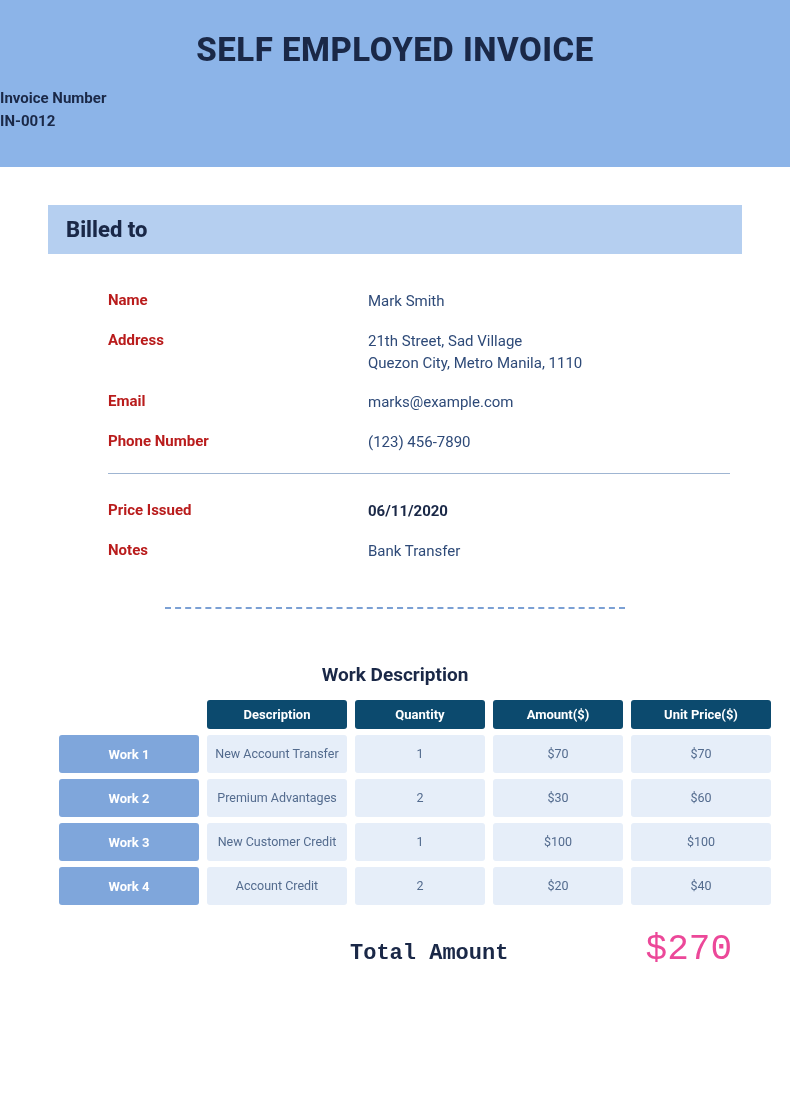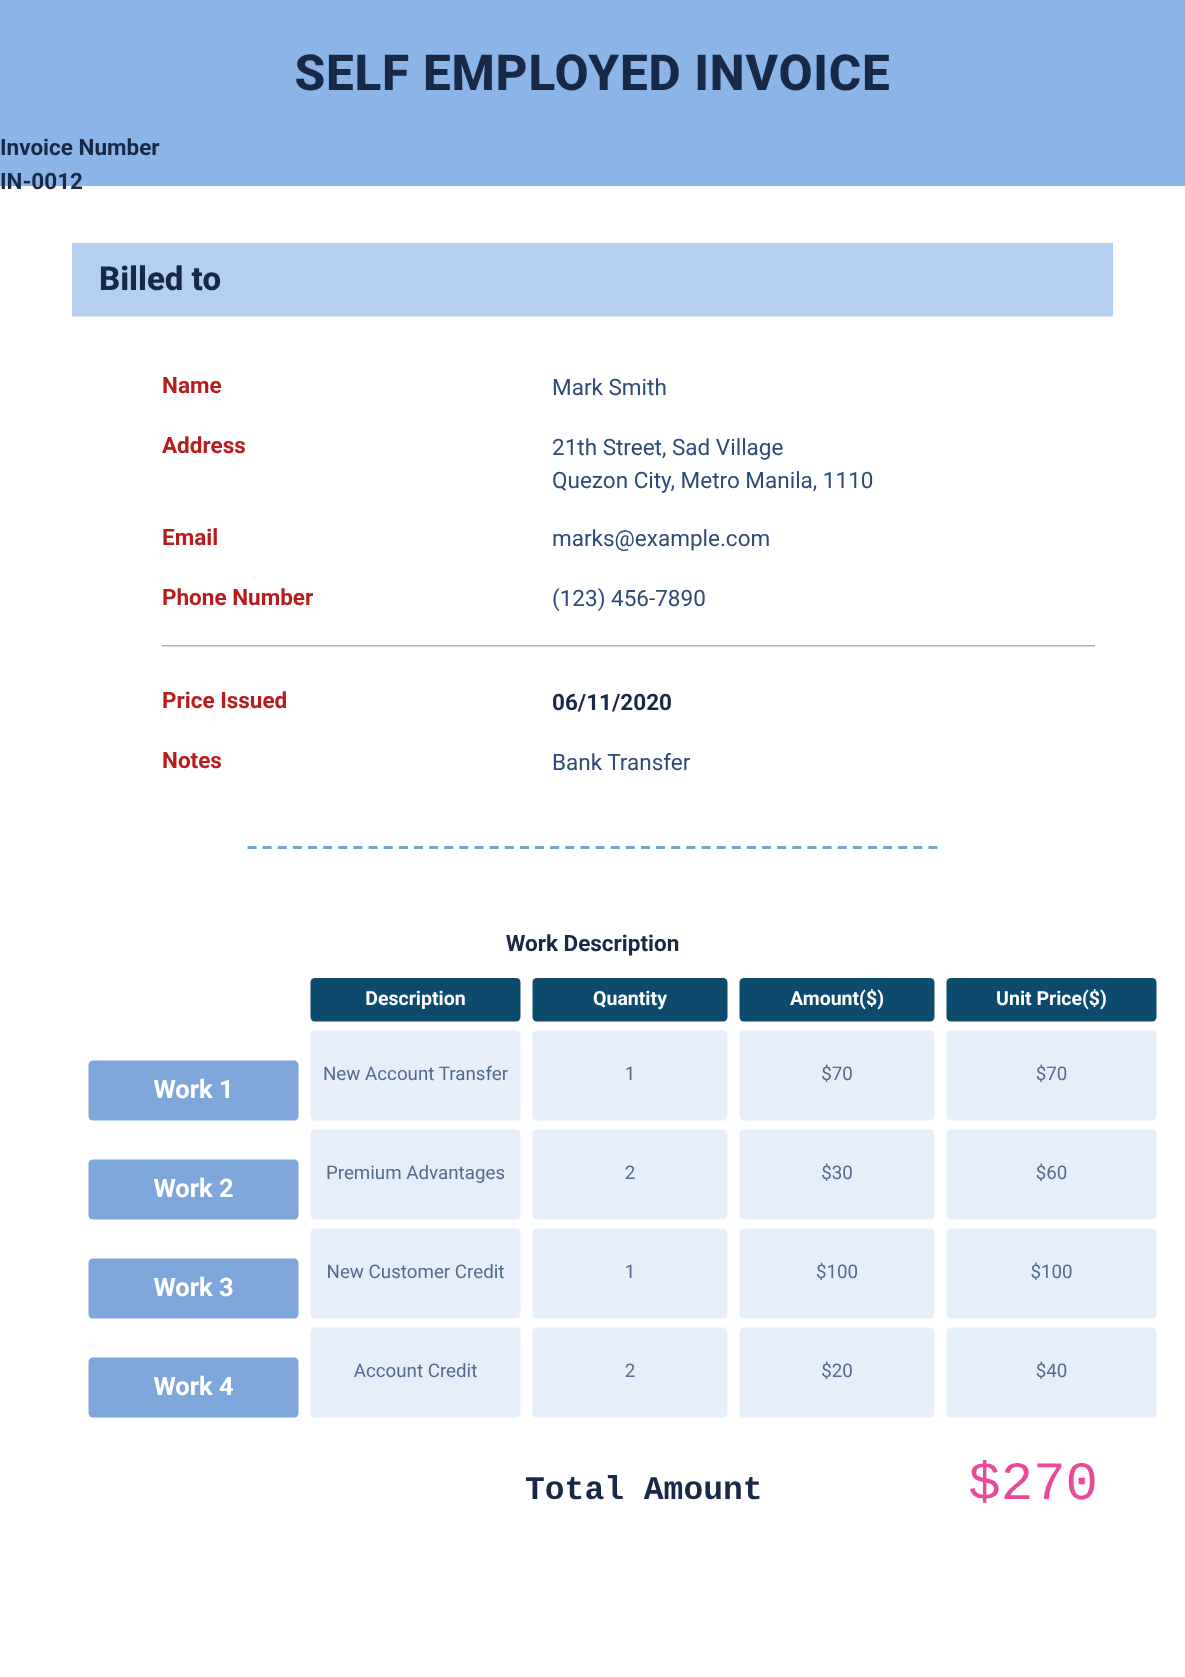--- a/index.html
+++ b/index.html
@@ -5,21 +5,21 @@
   * { box-sizing: border-box; margin: 0; padding: 0; }
   body {
     width: 790px;
     height: 1118px;
     background: #ffffff;
     font-family: -apple-system, BlinkMacSystemFont, "Segoe UI", Roboto, "Helvetica Neue", Arial, sans-serif;
     color: #1a2847;
   }
   .header {
     background: #8cb4e8;
-    height: 124px;
+    height: 167px;
     padding-top: 30px;
   }
   .title {
     text-align: center;
     font-size: 33px;
     font-weight: 800;
     color: #1a2847;
     letter-spacing: 0.5px;
   }
   .invoice-number-block {
@@ -67,21 +67,21 @@
     margin: 10px 0 18px 48px;
   }
   .dashed-divider {
     border: none;
     border-top: 2px dashed #7ba0d4;
     margin: 36px auto 0 auto;
     width: 460px;
   }
   .table-title {
     text-align: center;
-    font-size: 15px;
+    font-size: 19px;
     font-weight: 700;
     color: #1a2847;
     margin-top: 54px;
     margin-bottom: 14px;
   }
   .work-table {
     display: grid;
     grid-template-columns: 140px 140px 130px 130px 140px;
     gap: 6px 8px;
     margin: 0 auto;
@@ -95,28 +95,27 @@
     font-weight: 700;
     font-size: 13px;
     text-align: center;
     padding: 7px 4px;
     border-radius: 3px;
   }
   .row-label {
     background: #7fa6db;
     color: #fff;
     font-weight: 700;
-    font-size: 17px;
+    font-size: 13px;
     text-align: center;
     padding: 10px 4px;
     border-radius: 3px;
     display: flex;
     align-items: center;
     justify-content: center;
-    margin-top: 20px;
   }
   .td {
     background: #e6eef9;
     color: #536b8e;
     font-size: 12.5px;
     text-align: center;
     padding: 6px 6px;
     border-radius: 3px;
     display: flex;
     align-items: center;

